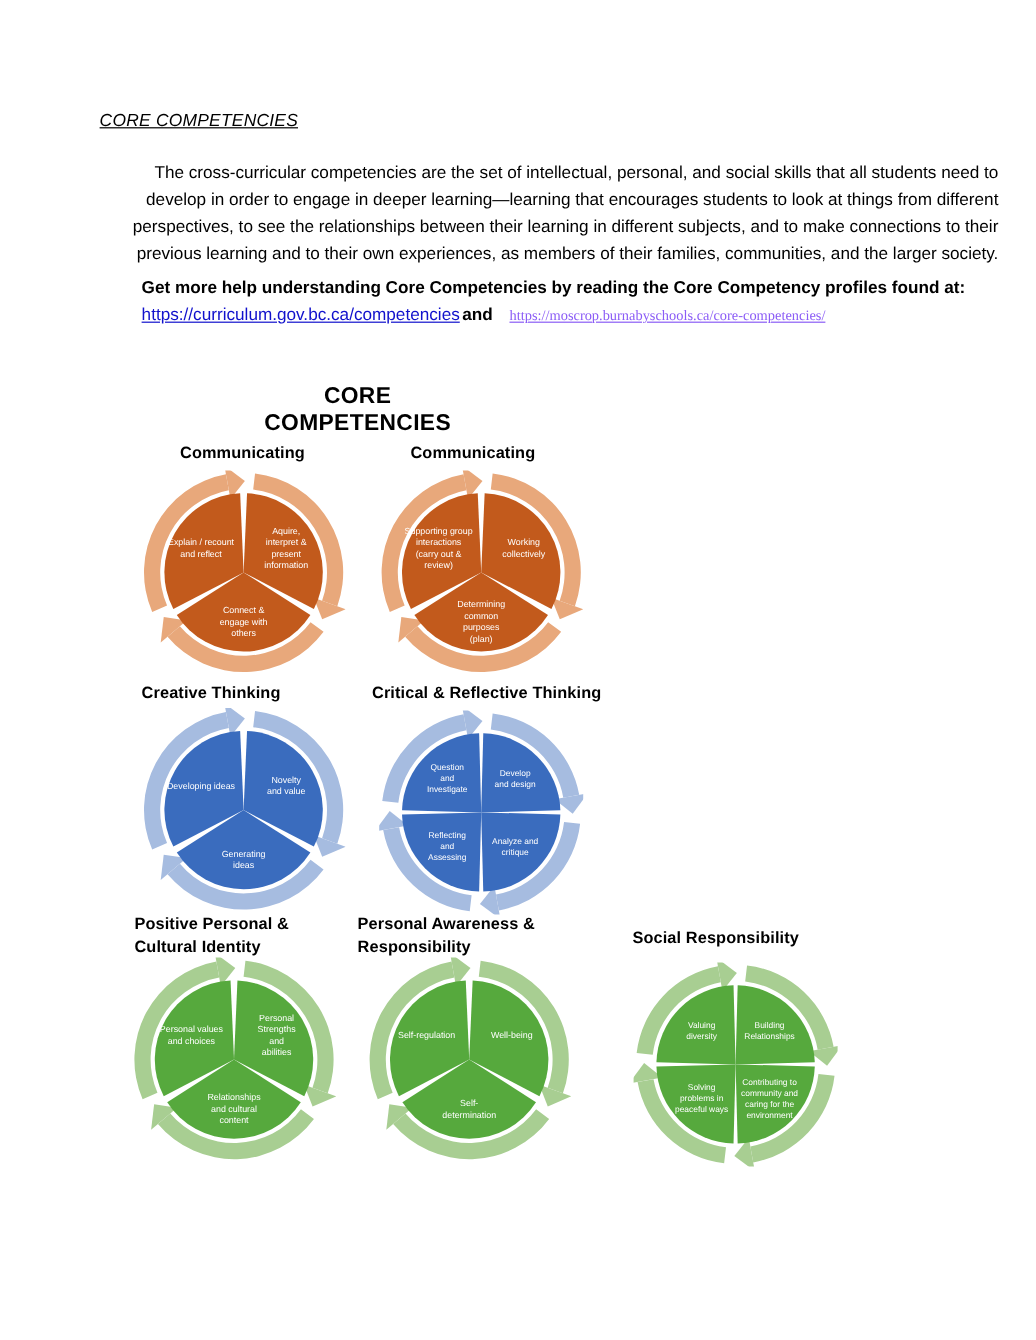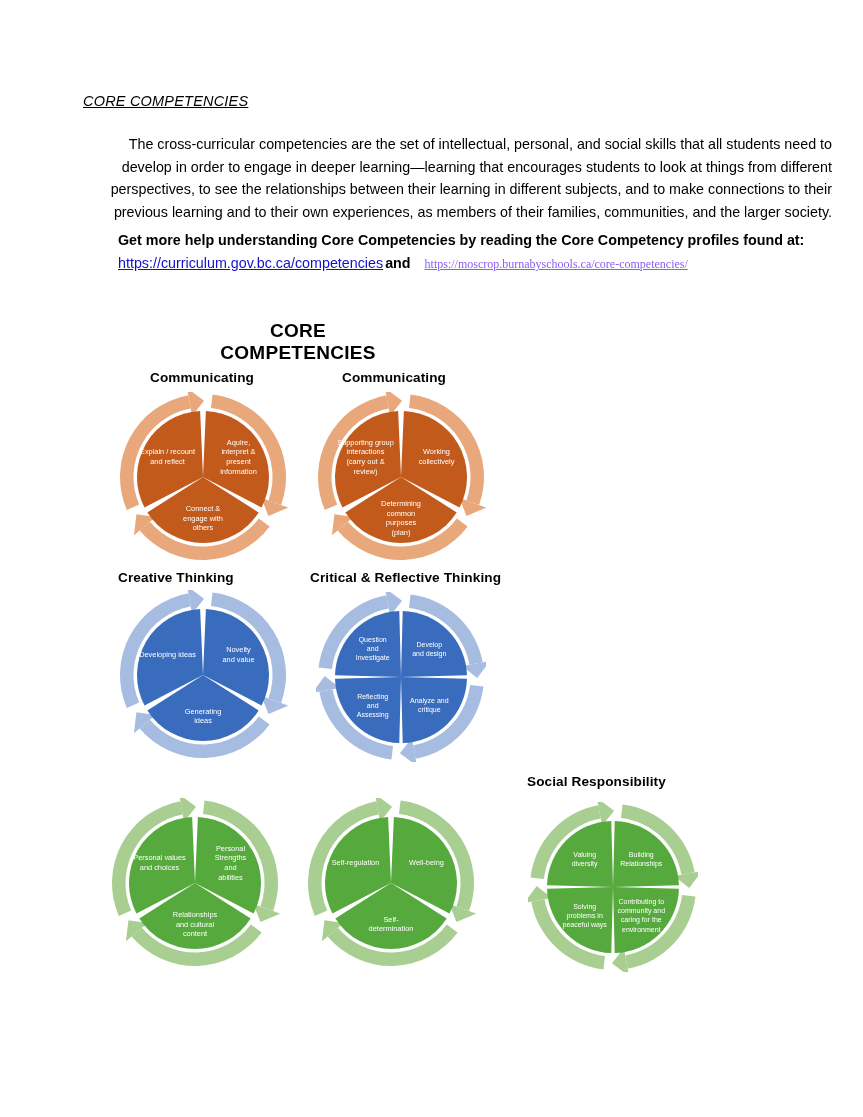--- a/index.html
+++ b/index.html
@@ -131,20 +131,24 @@
   </div>
 
   <div class="fig-title">CORE COMPETENCIES</div>
 
   <div class="wheel-label" style="left:150px; top:368px;">Communicating</div>
   <div class="wheel-label" style="left:342px; top:368px;">Communicating</div>
 
   <div class="wheel-label" style="left:118px; top:568px;">Creative Thinking</div>
   <div class="wheel-label" style="left:310px; top:568px;">Critical &amp; Reflective Thinking</div>
 
+  <div class="wheel-label" style="left:112px; top:760px;">Positive Personal &amp;
+Cultural Identity</div>
+  <div class="wheel-label" style="left:298px; top:760px;">Personal Awareness &amp;
+Responsibility</div>
   <div class="wheel-label" style="left:527px; top:772px;">Social Responsibility</div>
 
   <div class="wheel" id="w0" style="left:118px; top:392px;">
       <svg width="170" height="170" viewBox="0 0 170 170">
         <path d="M 94.53978349090791 2.550060455167099 A 83 83 0 0 1 163.0931038232007 113.11524738035918 L 150.39121344231867 108.54228545704774 A 69.5 69.5 0 0 0 92.98813195925422 15.960592790772452 Z" fill="#E8A87B"></path>
         <path d="M 143.40517373283353 106.02715639922646 L 170.07914353268583 115.63037643818046 L 150.49569214096317 124.04326844638108 Z" fill="#E8A87B"></path>
         <path d="M 151.6338504408625 134.4866646221461 A 83 83 0 0 1 21.604929623324693 138.57298808108789 L 31.91617600989236 129.85930929681456 A 69.5 69.5 0 0 0 140.79581452578248 126.43762881011028 Z" fill="#E8A87B"></path>
         <path d="M 37.58736152250458 125.06678596546422 L 15.933744110712482 143.36551141243822 L 18.439691608177 122.19929900932837 Z" fill="#E8A87B"></path>
         <path d="M 8.82636606822959 117.96327492268682 A 83 83 0 0 1 70.30196655347453 3.3117645385529357 L 72.69261054778892 16.598405246137702 A 69.5 69.5 0 0 0 21.216053514963328 112.60177839911728 Z" fill="#E8A87B"></path>
         <path d="M 74.00746474466183 23.906057635309317 L 68.98711235660163 -3.9958878506186863 L 86.06461625085988 8.757432544290552 Z" fill="#E8A87B"></path>

